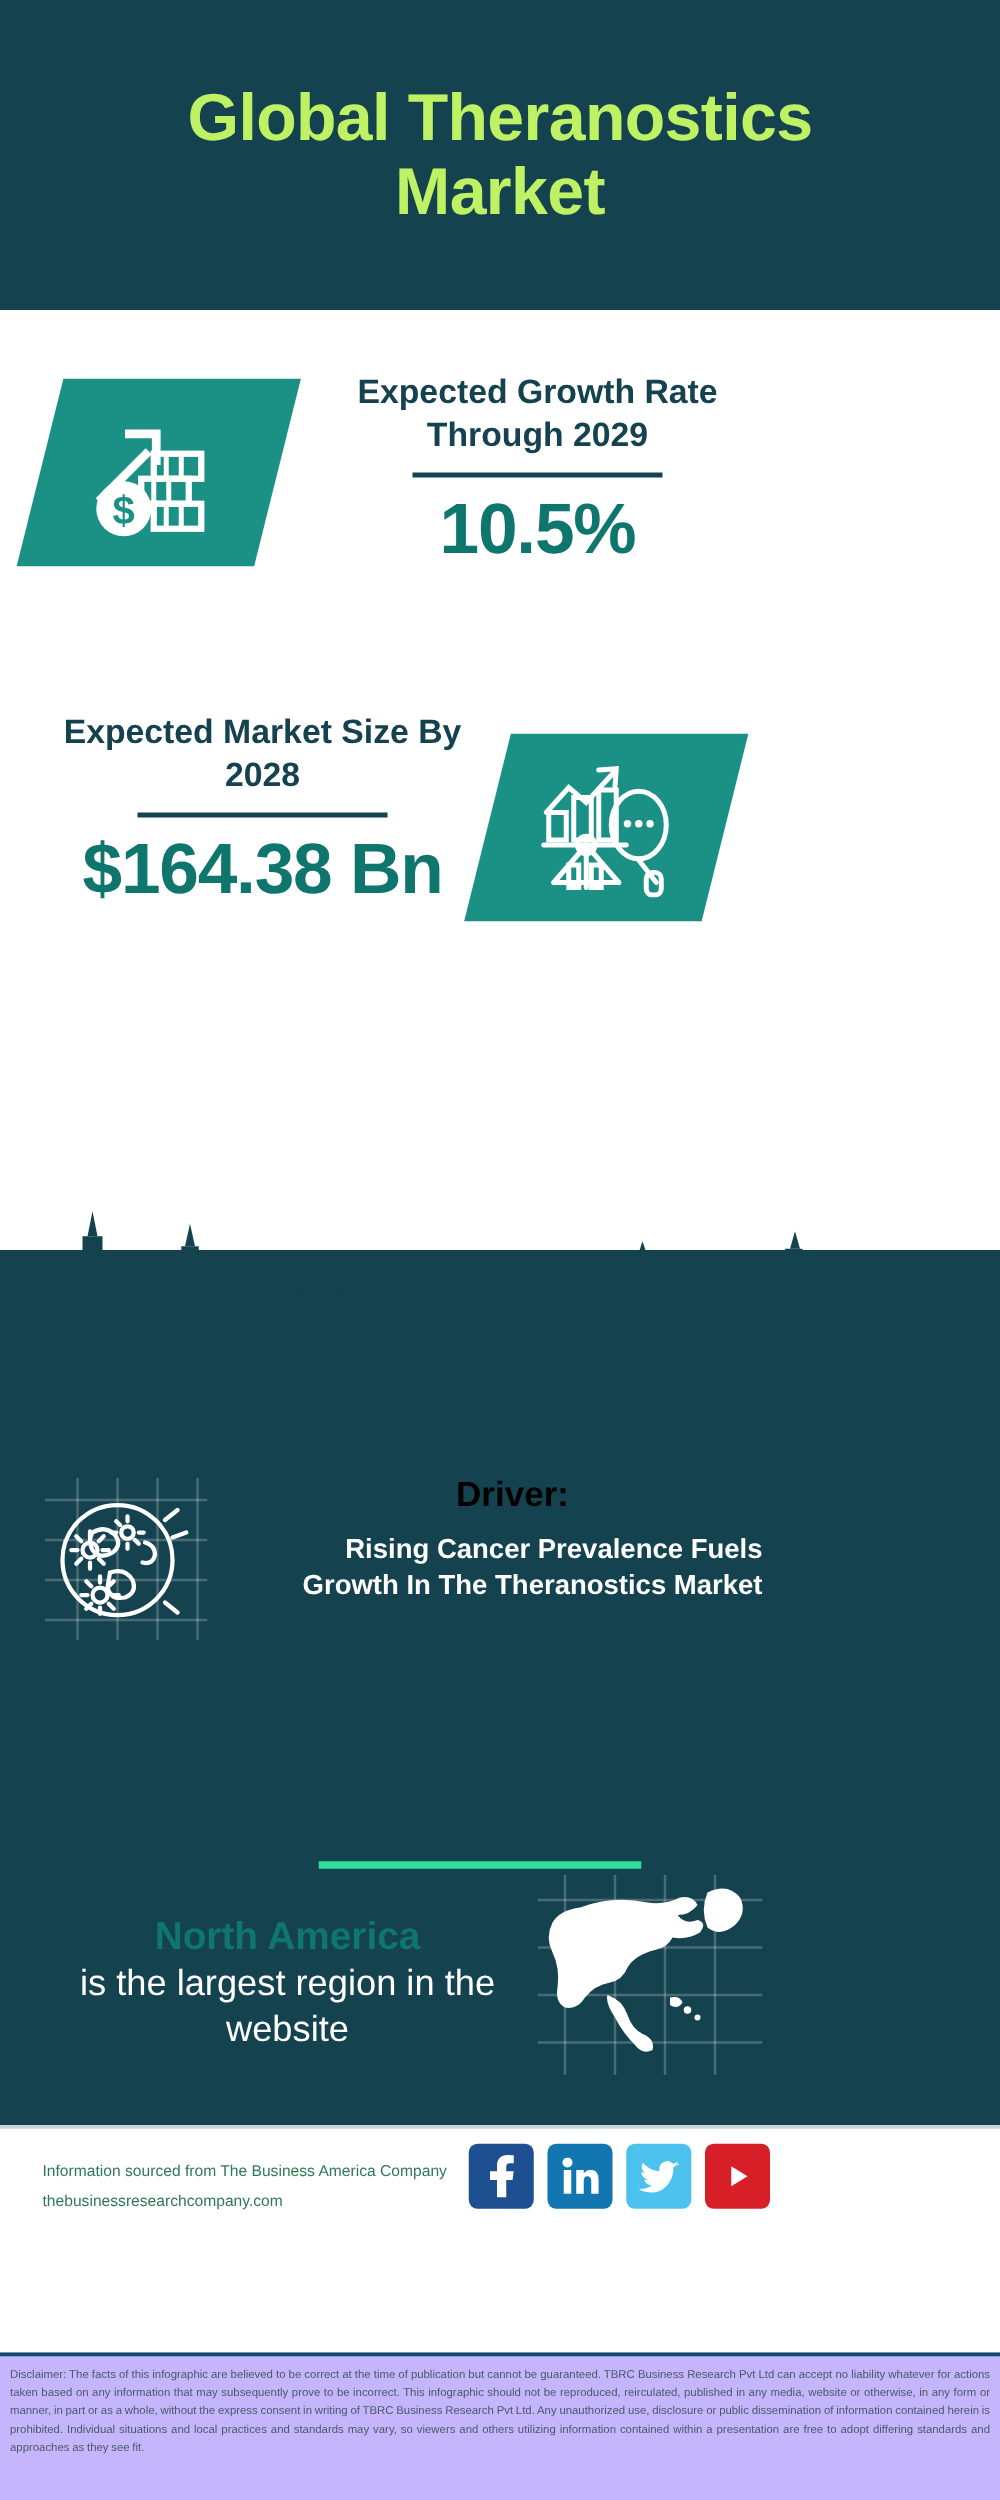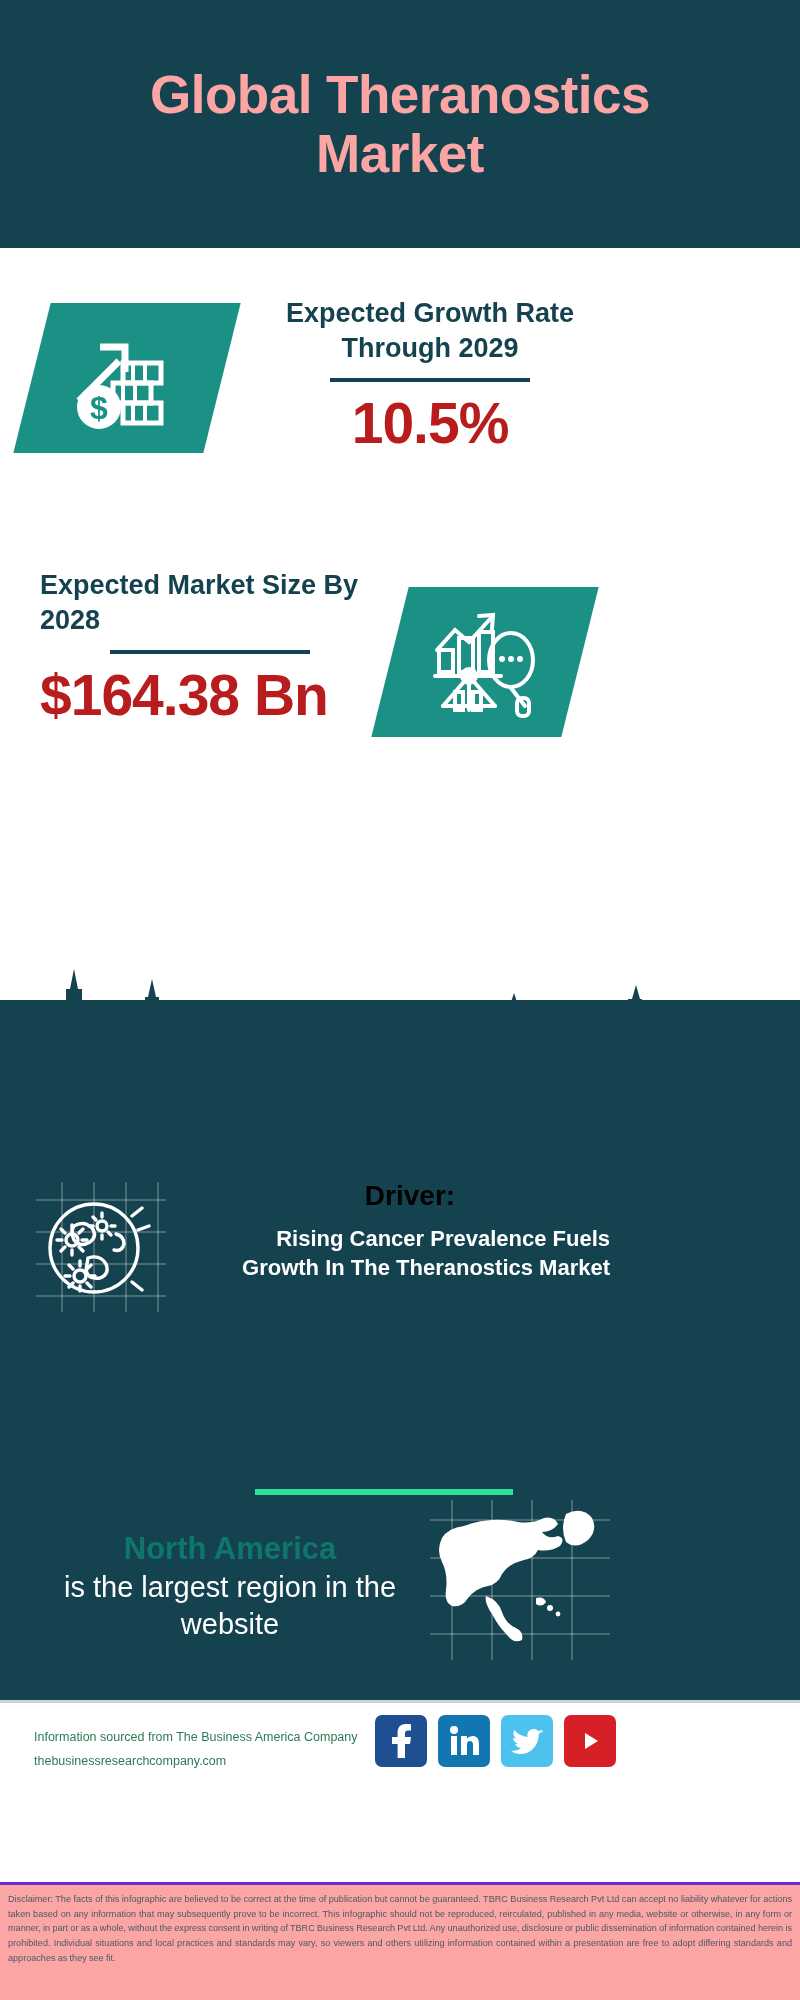--- a/index.html
+++ b/index.html
@@ -21,21 +21,21 @@
   .header {
     position: absolute;
     left: 0; top: 0;
     width: 800px; height: 248px;
     background: #15424f;
     display: flex;
     align-items: center;
     justify-content: center;
   }
   .header-title {
-    color: #fca5a5;
+    color: #bef264;
     font-size: 53px;
     font-weight: bold;
     line-height: 1.12;
     text-align: center;
     letter-spacing: -0.5px;
     padding: 0 40px;
     max-width: 700px;
   }
 
   
@@ -64,36 +64,36 @@
   .stat1 {
     position: absolute;
     left: 265px; top: 48px;
     width: 330px;
     text-align: center;
   }
   .stat2 {
     position: absolute;
     left: 40px; top: 320px;
     width: 340px;
-    text-align: left;
+    text-align: center;
   }
   .stat-label {
     color: #15424f;
     font-size: 27px;
     font-weight: bold;
     line-height: 1.28;
   }
   .rule {
     width: 200px;
     height: 4px;
     background: #15424f;
     margin: 13px auto 10px auto;
   }
   .stat-value {
-    color: #b91c1c;
+    color: #0f766e;
     font-size: 57px;
     font-weight: bold;
     line-height: 1.1;
     letter-spacing: -1px;
   }
 
   
   .dark-panel {
     position: absolute;
     left: 0; top: 1000px;
@@ -202,22 +202,22 @@
   }
   .s-fb { background: #1d4f91; }
   .s-li { background: #1277b0; }
   .s-tw { background: #4ec2ef; }
   .s-yt { background: #d61f26; }
 
   .disclaimer {
     position: absolute;
     left: 0; top: 1882px;
     width: 800px; height: 118px;
-    background: #fca5a5;
-    border-top: 3px solid #6d28d9;
+    background: #c4b5fd;
+    border-top: 3px solid #0c4a6e;
     padding: 7px 8px 0 8px;
   }
   .disclaimer p {
     color: #4a5a66;
     font-size: 9.1px;
     line-height: 1.62;
     text-align: justify;
     word-spacing: -0.3px;
   }
 </style>

